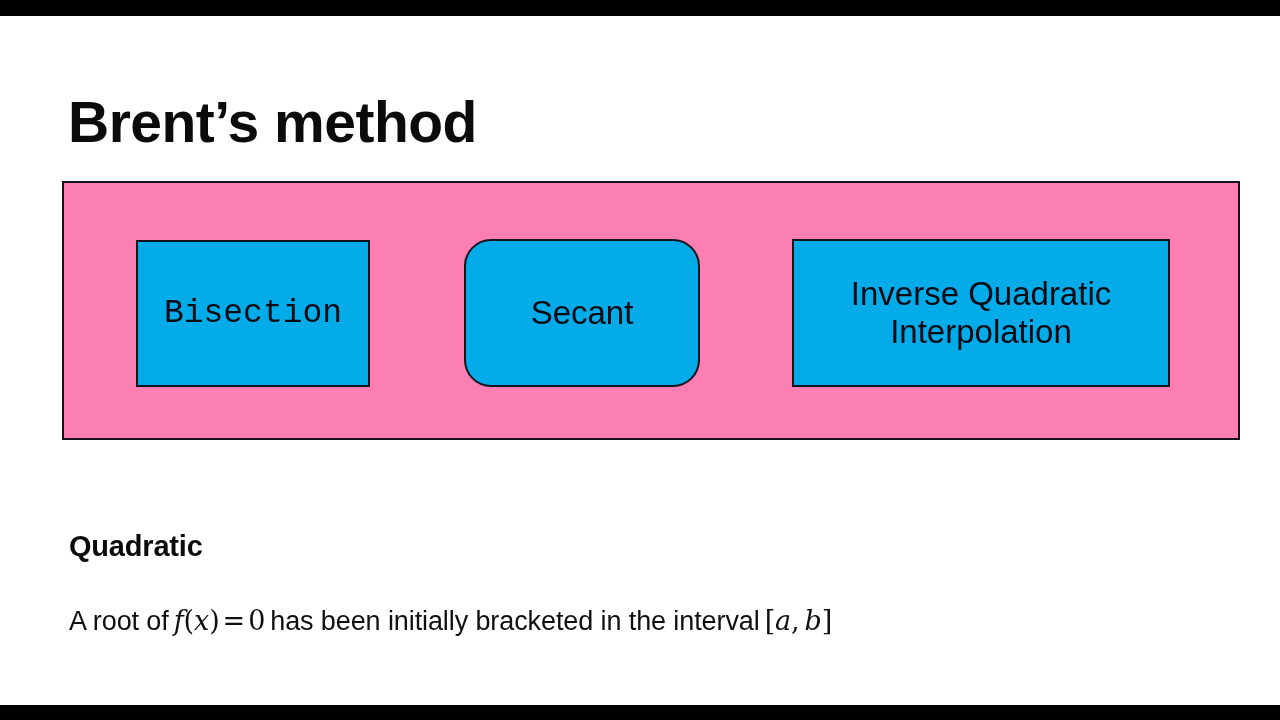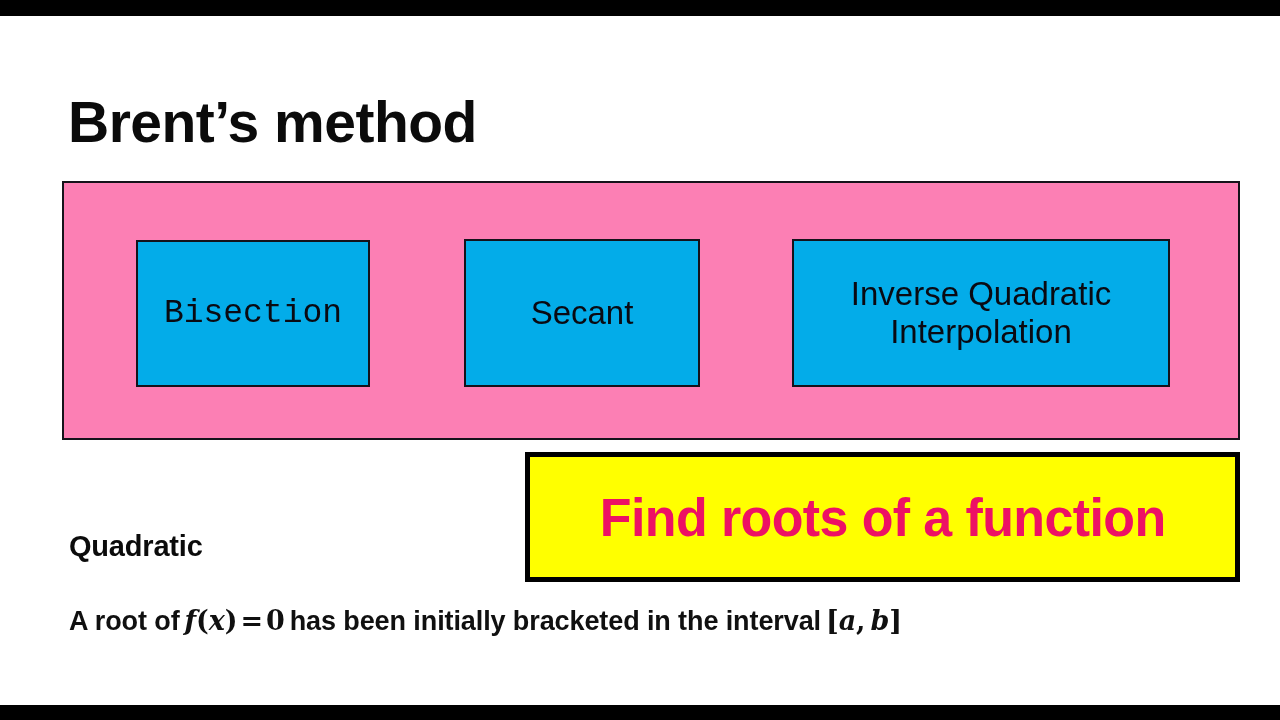--- a/index.html
+++ b/index.html
@@ -79,21 +79,21 @@
     display: flex;
     align-items: center;
     justify-content: center;
     text-align: center;
     color: #0a0a12;
     font-size: 33px;
     line-height: 1.15;
     font-weight: 400;
   }
   .method-box.m0 { left: 72px;  top: 57px; width: 234px; height: 147px; font-family: Liberation Mono, monospace; }
-  .method-box.m1 { left: 400px; top: 56px; width: 236px; height: 148px; }
+  .method-box.m1 { left: 400px; top: 56px; width: 236px; height: 148px; border-radius: 27px; }
   .method-box.m2 { left: 728px; top: 56px; width: 378px; height: 148px; padding: 0 6px; }
 
   
   .yellow-box {
     position: absolute;
     left: 525px;
     top: 436px;
     width: 715px;
     height: 130px;
     background: #ffff00;
@@ -126,21 +126,20 @@
 
   
   .assumption-body {
     position: absolute;
     left: 69px;
     top: 589px;
     font-size: 27px;
     color: #101010;
     white-space: nowrap;
     letter-spacing: -0.1px;
-    font-weight: bold;
   }
   .assumption-body .mathit {
     font-family: "DejaVu Serif", "Liberation Serif", serif;
     font-style: italic;
     font-size: 27px;
   }
   .assumption-body .mathrm {
     font-family: "DejaVu Serif", "Liberation Serif", serif;
     font-style: normal;
     font-size: 27px;
@@ -173,23 +172,20 @@
       <div class="method-box m1">
         <span>Secant</span>
       </div>
 
       <div class="method-box m2">
         <span>Inverse Quadratic Interpolation</span>
       </div>
 
     </div>
 
-    <div class="yellow-box">
-      <span class="callout-text">Find roots of a function</span>
-    </div>
 
     <div class="assumption-heading">Quadratic</div>
 
     <div class="assumption-body">
       <span>A root of</span><span class="sp"></span><span class="mathit">f</span><span class="mathrm">(</span><span class="mathit">x</span><span class="mathrm">)</span><span class="mathop">=</span><span class="mathrm">0</span><span class="sp"></span><span>has been initially bracketed in the interval</span><span class="sp"></span><span class="mathrm">[</span><span class="mathit">a</span><span class="mathrm">,</span><span class="sp"></span><span class="mathit">b</span><span class="mathrm">]</span>
     </div>
 
   </div>
 
   <div class="bar-bottom"></div>

